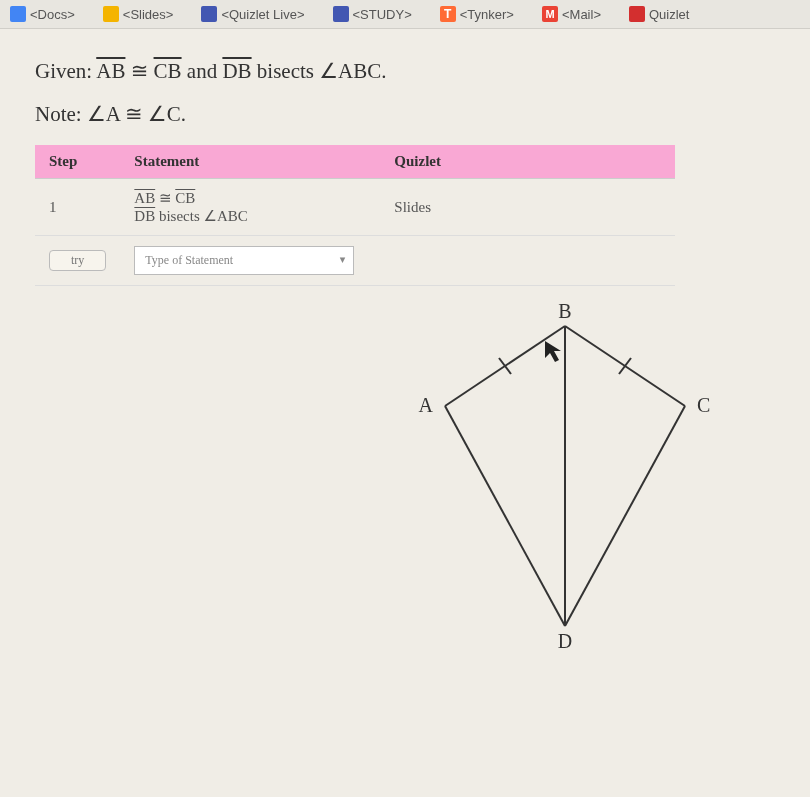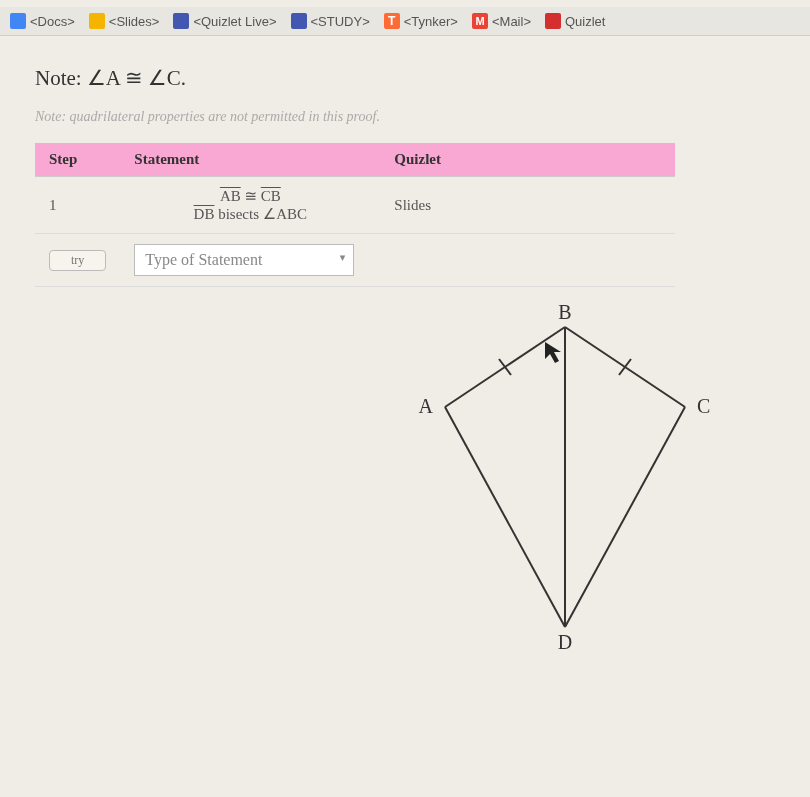--- a/index.html
+++ b/index.html
@@ -10,28 +10,27 @@
     body {
       font-family: Georgia, 'Times New Roman', serif;
       background: #f0ede6;
       width: 810px;
       height: 797px;
       overflow: hidden;
     }
     .bookmarks-bar {
       display: flex;
       align-items: center;
-      gap: 14px;
+      gap: 28px;
       padding: 6px 10px;
       background: #e8e6e0;
       font-family: Arial, sans-serif;
       font-size: 13px;
       color: #555;
       border-bottom: 1px solid #d0cec8;
-      margin-top: 7px;
     }
     .bookmark {
       display: flex;
       align-items: center;
       gap: 4px;
       cursor: pointer;
       white-space: nowrap;
     }
     .bookmark-icon {
       width: 16px;
@@ -81,38 +80,37 @@
       color: #333;
       background: #f9a8d4;
     }
     .proof-table td {
       padding: 10px 14px;
       border-bottom: 1px solid #ddd;
       vertical-align: middle;
       color: #555;
     }
     .proof-table .statement-col {
-      text-align: center;
       margin-top: 44px;
     }
     .step-badge {
       display: inline-block;
       border: 1px solid #bbb;
       border-radius: 4px;
       padding: 2px 21px;
       font-size: 12px;
       color: #777;
       background: #f7f4ed;
     }
     .dropdown {
       display: inline-block;
       border: 1px solid #bbb;
       background: #fff;
       padding: 6px 30px 6px 10px;
-      font-size: 16px;
+      font-size: 12px;
       color: #888;
       position: relative;
       min-width: 220px;
       cursor: pointer;
     }
     .dropdown::after {
       content: "▾";
       position: absolute;
       right: 8px;
       top: 6px;
@@ -163,29 +161,38 @@
     <span>&lt;Mail&gt;</span>
   </div>
   <div class="bookmark">
     <span class="bookmark-icon synonym"></span>
     <span>Quizlet</span>
   </div>
 </div>
 
 <div class="content">
 
+  <div class="given-prove">
+    <span class="label">Given:</span>
+    <span class="overline">AB</span>
+    <span>≅</span>
+    <span class="overline">CB</span>
+    <span>and</span>
+    <span class="overline">DB</span>
+    <span>bisects</span>
+    <span>∠ABC</span><span>.</span>
+  </div>
 
   <div class="given-prove">
     <span class="label">Note:</span>
     <span>∠A</span>
     <span>≅</span>
     <span>∠C</span><span>.</span>
   </div>
 
-  <div class="note">Note: quadrilateral properties are not permitted in this proof.</div>
 
   <table class="proof-table">
     <thead>
       <tr>
         <th style="width:70px">Step</th>
         <th style="width:260px">Statement</th>
         <th>Quizlet</th>
       </tr>
     </thead>
     <tbody>

